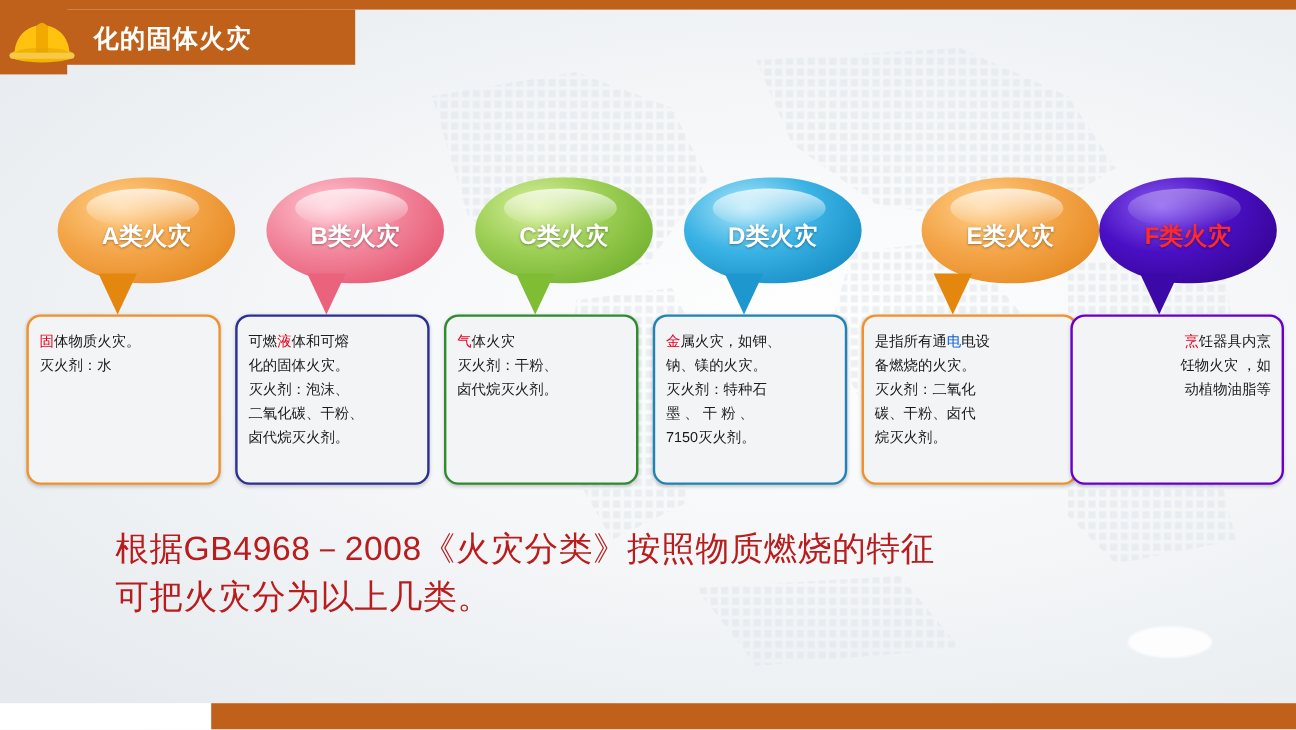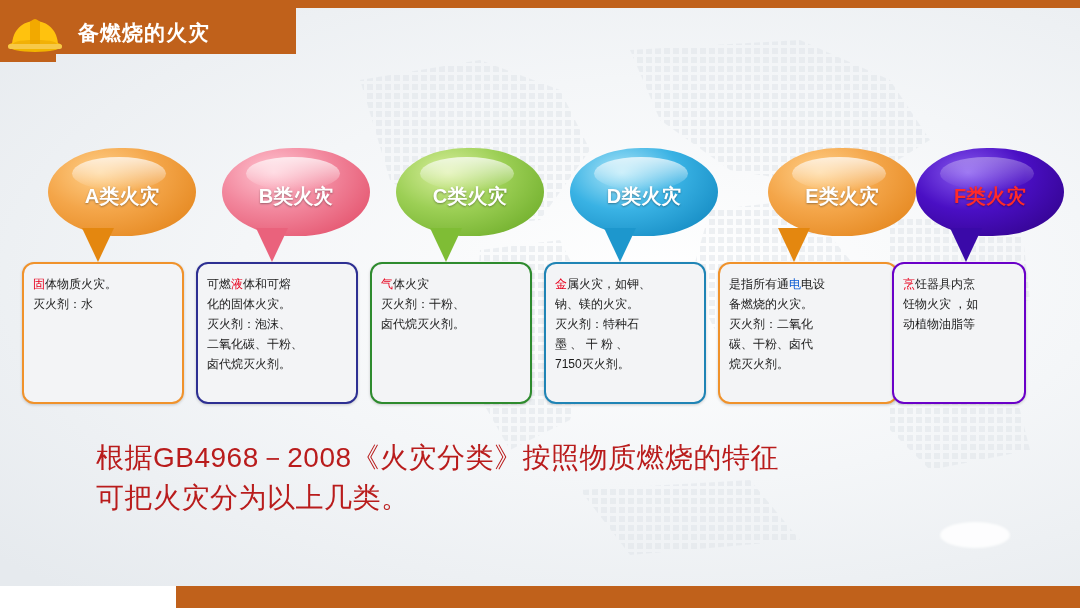--- a/index.html
+++ b/index.html
@@ -117,21 +117,21 @@
 <div class="bar-top-left"></div>
 
 <svg class="helmet" viewBox="0 0 58 38" xmlns="http://www.w3.org/2000/svg">
   <ellipse cx="29" cy="30" rx="27" ry="6" fill="#f2b400"></ellipse>
   <path d="M6 30 C6 14 17 5 29 5 C41 5 52 14 52 30 Z" fill="#ffc20e"></path>
   <path d="M24 6 C24 6 27 3 29 3 C31 3 34 6 34 6 L34 28 L24 28 Z" fill="#f2a900"></path>
   <path d="M6 30 C6 26 12 24 29 24 C46 24 52 26 52 30 Z" fill="#e8a400" opacity=".55"></path>
   <rect x="2" y="28" width="54" height="5" rx="2.5" fill="#f7c948"></rect>
 </svg>
 
-<div class="header-title">备燃烧的火灾</div>
+<div class="header-title">化的固体火灾</div>
 
 <div class="bubbles">
 
   <div class="bubble" style="left:48px;top:148px;background:radial-gradient(ellipse at 35% 28%,#ffd08a 0%,#f4a64a 42%,#e07e12 100%);">
     <div class="gloss"></div>
     <span class="btxt">A类火灾</span>
   </div>
   <div class="tail" style="left:82px;top:228px;border-width:34px 16px 0 16px;border-color:#e4870f transparent transparent transparent;"></div>
 
   <div class="bubble" style="left:222px;top:148px;background:radial-gradient(ellipse at 35% 28%,#ffc6d2 0%,#f2879d 42%,#e0445f 100%);">
@@ -203,21 +203,21 @@
 <div class="card" style="left:718px;top:262px;width:180px;height:142px;border-color:#f0922b;">
   <p>
     <span>是指所有通</span><span class="hl-b">电</span><span>电设</span>
   </p>
   <p>备燃烧的火灾。</p>
   <p>灭火剂：二氧化</p>
   <p>碳、干粉、卤代</p>
   <p>烷灭火剂。</p>
 </div>
 
-<div class="card" style="left:892px;top:262px;width:134px;height:142px;border-color:#6a00c8;">
+<div class="card" style="left:892px;top:262px;width:178px;height:142px;border-color:#6a00c8;text-align:right;">
   <p>
     <span class="hl">烹</span><span>饪器具内烹</span>
   </p>
   <p>饪物火灾 ，如</p>
   <p>动植物油脂等</p>
 </div>
 
 <div class="note">
   <div>根据GB4968－2008《火灾分类》按照物质燃烧的特征</div>
   <div>可把火灾分为以上几类。</div>

